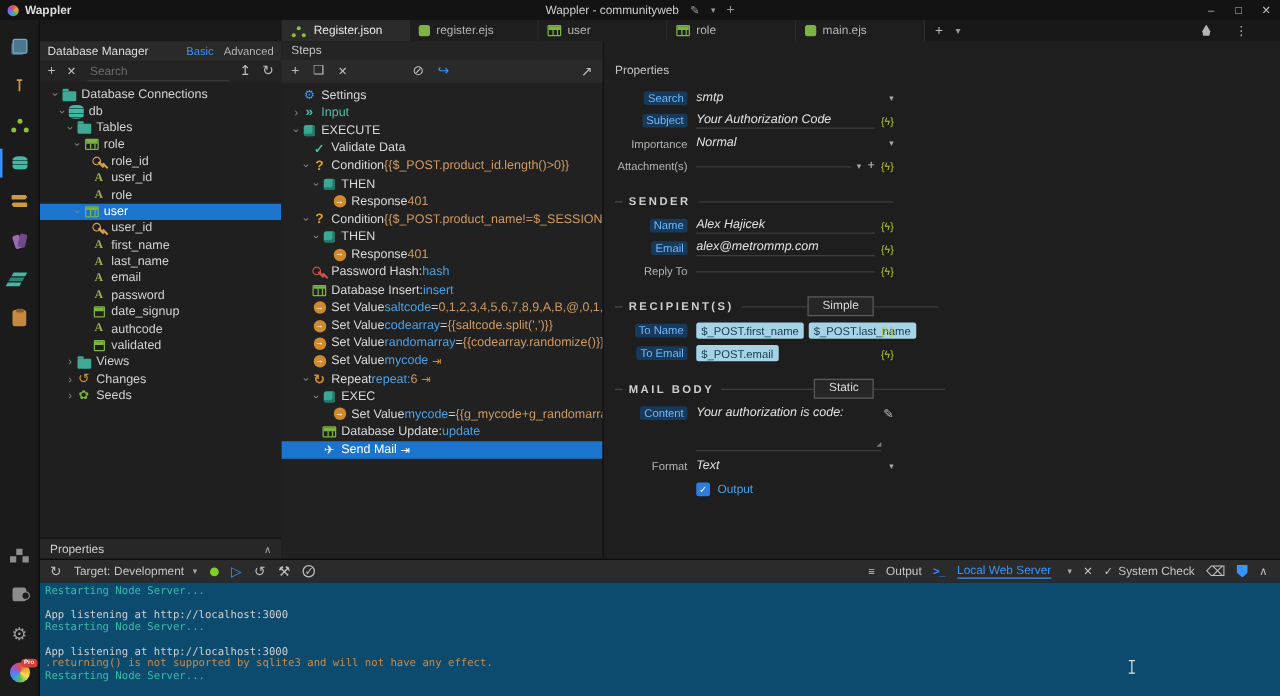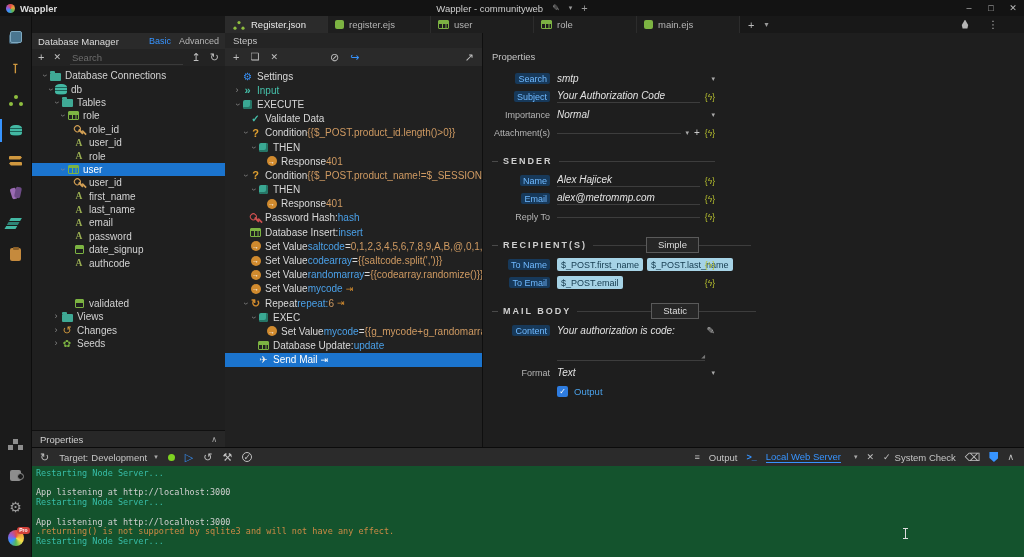--- a/index.html
+++ b/index.html
@@ -178,21 +178,21 @@
   .consolebar { position:absolute; top:447px; left:32px; right:0; height:19px; background:#2b2b2b;
                 border-top:1px solid #0b0b0b; display:flex; align-items:center; font-size:9.5px; color:#c5c5c5; z-index:15; }
   .cb-left { display:flex; align-items:center; gap:10px; padding-left:8px; }
   .cb-ic { font-size:11px; color:#c0c0c0; }
   .cb-play { color:#3794ff; font-size:11px; }
   .greendot { width:7px; height:7px; border-radius:50%; background:#7ed321; }
   .cb-right { margin-left:auto; display:flex; align-items:center; gap:9px; padding-right:10px; }
   .cb-link { color:#3794ff; border-bottom:1px solid #3794ff; }
   .cb-term { color:#3794ff; font-weight:bold; font-size:9px; }
   .shield { width:9px; height:10px; background:#3794ff; clip-path:polygon(0 0,100% 0,100% 60%,50% 100%,0 60%); }
-  .console { position:absolute; top:466px; left:32px; right:0; bottom:0; background:#14532d;
+  .console { position:absolute; top:466px; left:32px; right:0; bottom:0; background:#0c4a6e;
              font-family:"DejaVu Sans Mono",monospace; font-size:8.5px; line-height:9.7px; padding:3px 0 0 4px; }
   .cline { white-space:pre; min-height:9.7px; }
   .cline.teal { color:#38bda8; }
   .cline.plain { color:#cfcfcf; }
   .cline.orange { color:#cd8a45; }
   .ibeam { position:absolute; left:873px; top:62px; width:1px; height:11px; background:#dcdcdc; }
   .ibeam::before, .ibeam::after { content:""; position:absolute; left:-2px; width:5px; height:1px; background:#dcdcdc; }
   .ibeam::after { bottom:0; }
 </style>
 </head>
@@ -372,21 +372,21 @@
           </span>
           <span class="tlabel">date_signup</span>
         </div>
         <div class="trow" style="padding-left: 32px;">
           <span class="tw"></span>
           <span class="ticon">
             <span class="ic-A">A</span>
           </span>
           <span class="tlabel">authcode</span>
         </div>
-        <div class="trow" style="padding-left: 32px; margin-top: 27px;">
+        <div class="trow" style="padding-left: 32px;">
           <span class="tw"></span>
           <span class="ticon">
             <span class="ic-cal"></span>
           </span>
           <span class="tlabel">validated</span>
         </div>
         <div class="trow" style="padding-left: 20px;">
           <span class="tw">›</span>
           <span class="ticon">
             <span class="ic-folder"></span>

